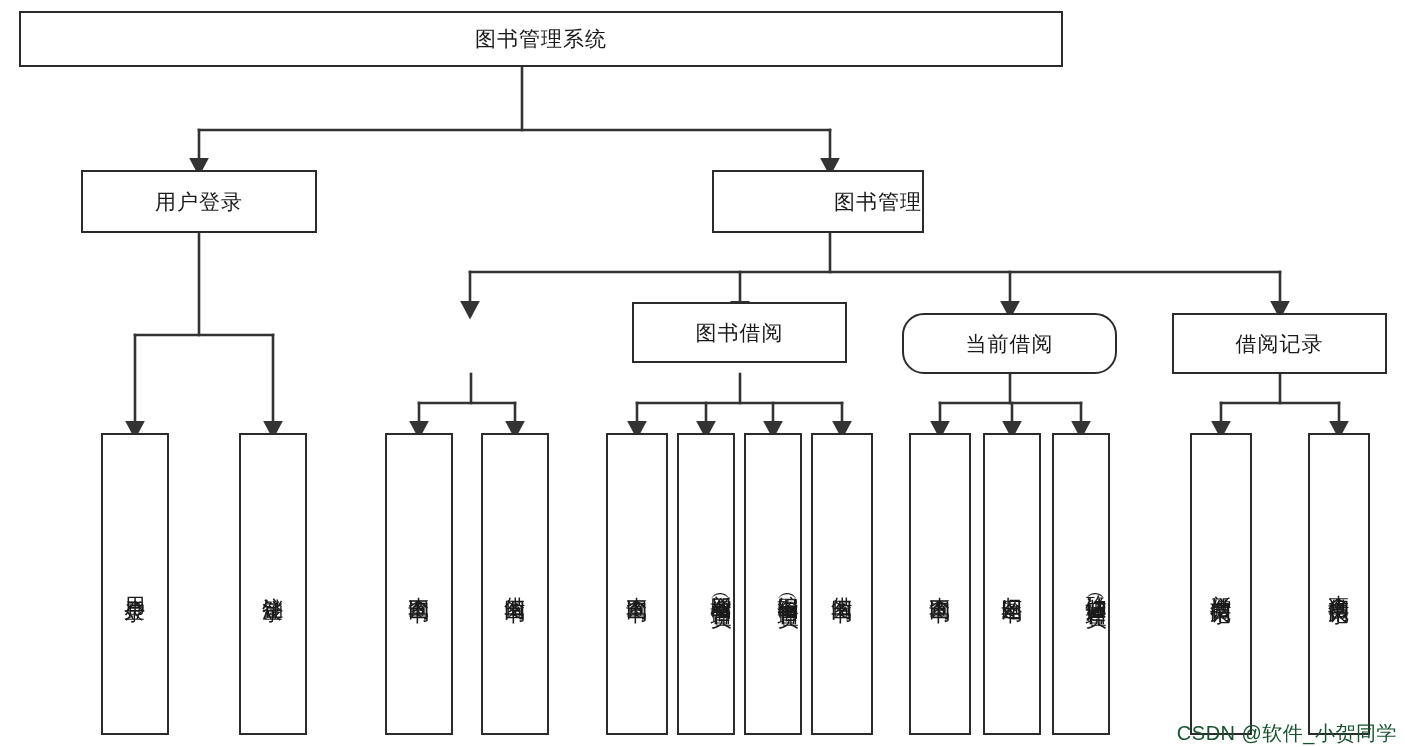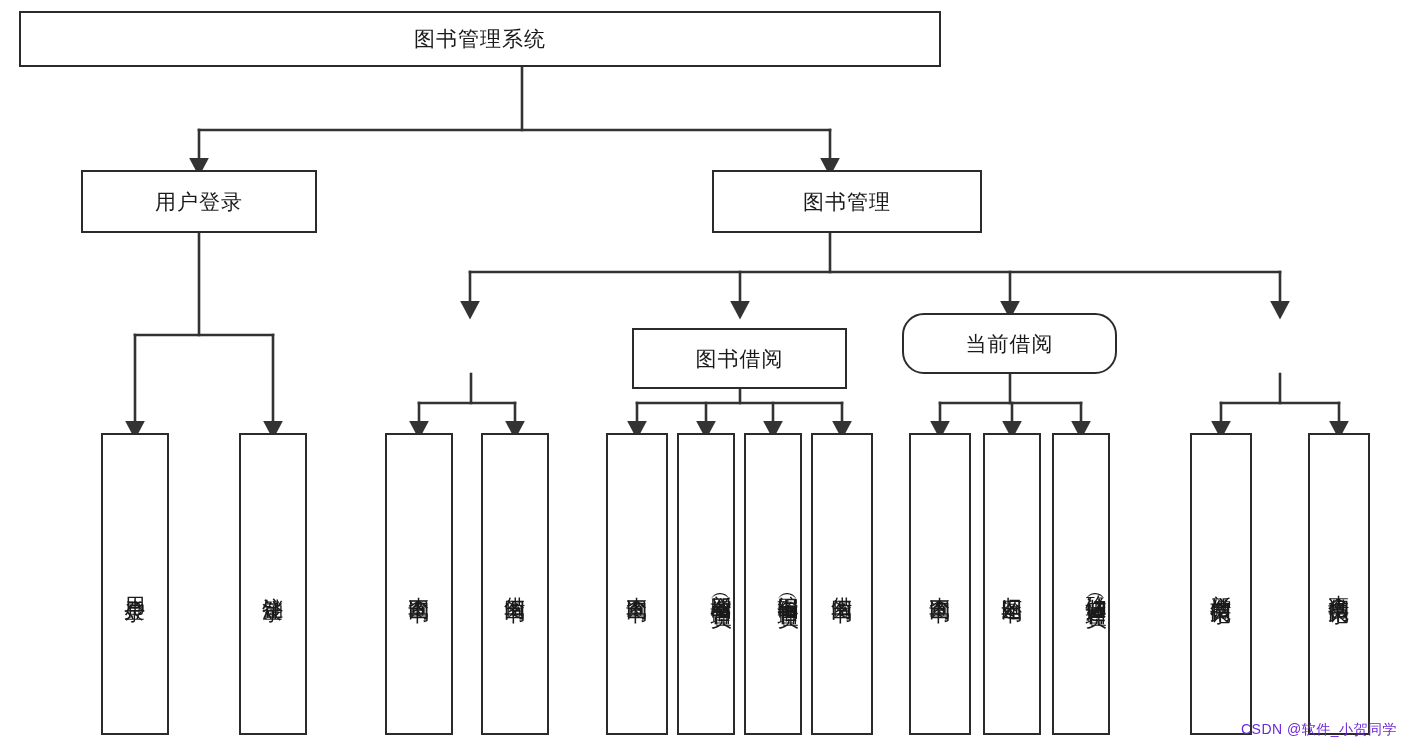--- a/index.html
+++ b/index.html
@@ -6,21 +6,21 @@
   html,body{margin:0;padding:0;background:#ffffff;}
   body{font-family:"Liberation Sans","DejaVu Sans",sans-serif;}
   #stage{position:relative;width:1405px;height:747px;background:#fff;overflow:hidden;}
   #wires{position:absolute;left:0;top:0;width:1405px;height:747px;}
   .node{position:absolute;box-sizing:border-box;background:#ffffff;border:2.5px solid #2b2b2b;
         display:flex;align-items:center;justify-content:center;color:#1a1a1a;}
   .node.h{font-size:21px;letter-spacing:1px;}
   .node.v{font-size:21px;letter-spacing:2px;writing-mode:vertical-rl;text-orientation:upright;
           align-items:flex-start;justify-content:center;padding-top:6px;line-height:1.12;}
   .node.v.mid{align-items:center;padding-top:0;}
-  .watermark{position:absolute;right:8px;bottom:8px;font-size:14px;color:#6d28d9;
+  .watermark{position:absolute;right:8px;bottom:0;font-size:20px;color:#14532d;
              letter-spacing:.5px;white-space:nowrap;}
 </style>
 </head>
 <body>
 
 <div id="stage">
   <svg id="wires" viewBox="0 0 1405 747" xmlns="http://www.w3.org/2000/svg">
     <defs>
       <marker id="arrowhead" markerWidth="9" markerHeight="9" refX="1.2" refY="4.2" orient="auto" markerUnits="strokeWidth">
         <path d="M0,0.4 L7.2,4.2 L0,8 z" fill="#333333"></path>
@@ -56,34 +56,37 @@
         <path d="M940,403 L940,424" marker-end="url(#arrowhead)"></path>
         <path d="M1012,403 L1012,424" marker-end="url(#arrowhead)"></path>
         <path d="M1081,403 L1081,424" marker-end="url(#arrowhead)"></path>
         <path d="M1280,374 L1280,403"></path>
         <path d="M1221,403 L1339,403"></path>
         <path d="M1221,403 L1221,424" marker-end="url(#arrowhead)"></path>
         <path d="M1339,403 L1339,424" marker-end="url(#arrowhead)"></path>
       </g>
   </svg>
 
-  <div class="node h" style="left: 19px; top: 11px; width: 922px; height: 56px; border-color: rgb(43, 43, 43); background: rgb(255, 255, 255);">
+  <div class="node h" style="left: 19px; top: 11px; width: 1044px; height: 56px; border-color: rgb(43, 43, 43); background: rgb(255, 255, 255);">
       <span>图书管理系统</span>
     </div>
     <div class="node h" style="left: 81px; top: 170px; width: 236px; height: 63px; border-color: rgb(43, 43, 43); background: rgb(255, 255, 255);">
       <span>用户登录</span>
     </div>
-    <div class="node h" style="left: 712px; top: 170px; width: 270px; height: 63px; border-color: rgb(43, 43, 43); background: rgb(255, 255, 255);">
+    <div class="node h" style="left: 712px; top: 170px; width: 212px; height: 63px; border-color: rgb(43, 43, 43); background: rgb(255, 255, 255); justify-content: flex-end;">
       <span>图书管理</span>
     </div>
-    <div class="node h" style="left: 632px; top: 328px; width: 215px; height: 61px; border-color: rgb(43, 43, 43); background: rgb(255, 255, 255);">
+    <div class="node h" style="left: 632px; top: 302px; width: 215px; height: 61px; border-color: rgb(43, 43, 43); background: rgb(255, 255, 255);">
       <span>图书借阅</span>
     </div>
     <div class="node h" style="left: 902px; top: 313px; width: 215px; height: 61px; border-color: rgb(43, 43, 43); background: rgb(255, 255, 255); border-radius: 22px;">
       <span>当前借阅</span>
+    </div>
+    <div class="node h" style="left: 1172px; top: 313px; width: 215px; height: 61px; border-color: rgb(43, 43, 43); background: rgb(255, 255, 255);">
+      <span>借阅记录</span>
     </div>
     <div class="node v mid" style="left: 101px; top: 433px; width: 68px; height: 302px; border-color: rgb(43, 43, 43); background: rgb(255, 255, 255);">
       <span>用户登录</span>
     </div>
     <div class="node v mid" style="left: 239px; top: 433px; width: 68px; height: 302px; border-color: rgb(43, 43, 43); background: rgb(255, 255, 255);">
       <span>注销登录</span>
     </div>
     <div class="node v mid" style="left: 385px; top: 433px; width: 68px; height: 302px; border-color: rgb(43, 43, 43); background: rgb(255, 255, 255);">
       <span>查询图书</span>
     </div>

